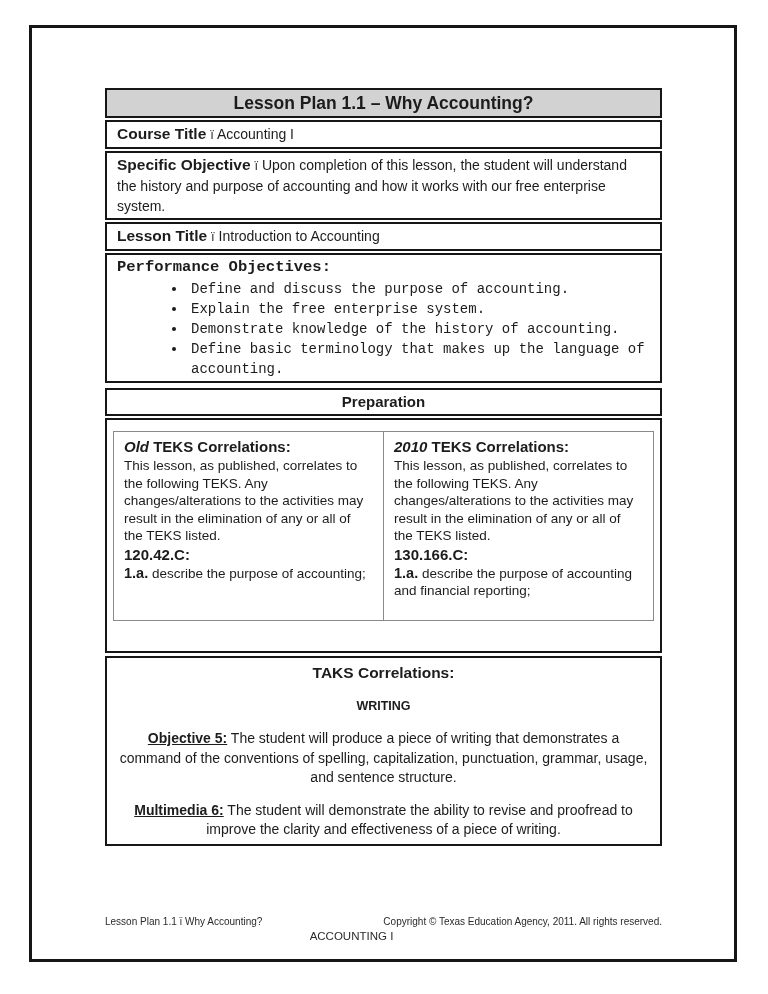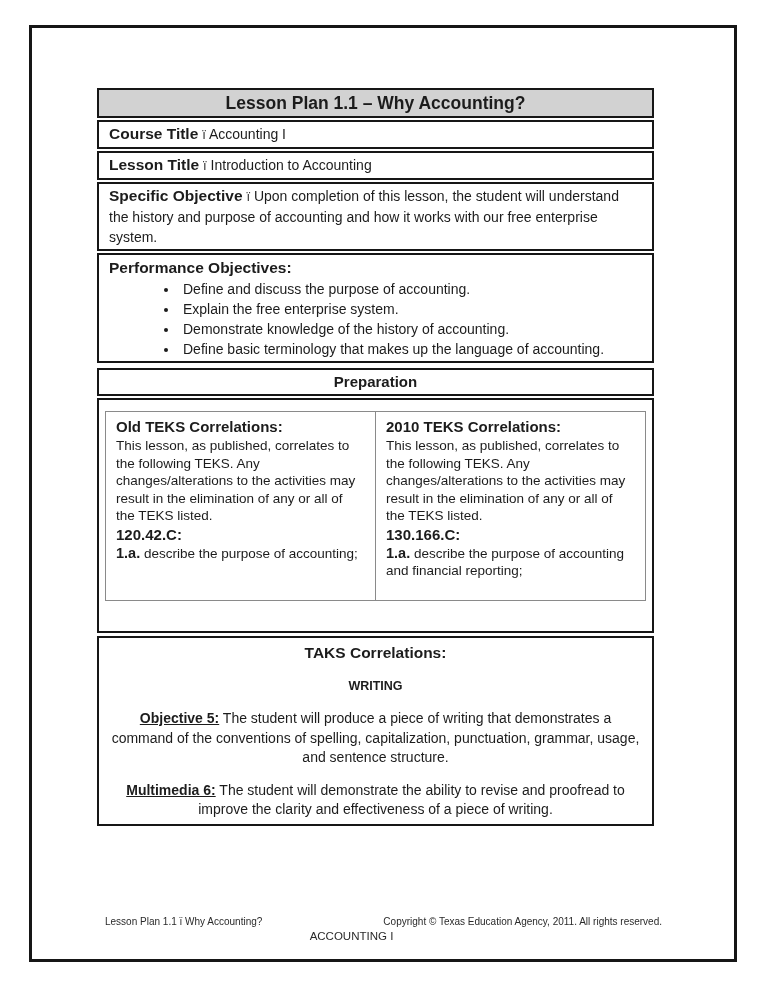--- a/index.html
+++ b/index.html
@@ -12,51 +12,51 @@
   html,body{background:#ffffff;}
   body{
     width:768px;height:994px;position:relative;overflow:hidden;
     font-family:"Liberation Sans","DejaVu Sans",sans-serif;
     color:var(--ink);
   }
   .page-border{
     position:absolute;left:29px;top:25px;width:708px;height:937px;
     border:3px solid var(--border);
   }
-  .doc{position:absolute;left:97px;top:88px;width:503px;}
+  .doc{position:absolute;left:105px;top:88px;width:503px;}
   .row{
     width:557px;border:2px solid var(--border);background:#fff;
     padding:2px 10px;font-size:14px;line-height:20px;
   }
   .gap2{margin-top:2px;} .gap3{margin-top:3px;} .gap5{margin-top:5px;}
   .banner{
     background:var(--banner-bg);text-align:center;
     font-weight:bold;font-size:17.5px;line-height:24px;padding:1px 4px;
   }
   .lbl{font-weight:bold;font-size:15.5px;}
   .sep{font-size:13px;color:#333;}
   .kv .val{font-size:14px;}
   .kv{min-height:23px;}
   .section-title{font-weight:bold;font-size:15.5px;line-height:21px;}
-  .perf{min-height:99px;}
+  .perf{min-height:99px;font-family:Liberation Mono, monospace;}
   .perf ul{margin:1px 0 0 0;padding-left:70px;}
   .perf li{font-size:14px;line-height:20px;padding-left:4px;}
   .prep-banner{
     text-align:center;font-weight:bold;font-size:15px;line-height:20px;min-height:24px;
   }
   .prep-content{min-height:235px;padding:11px 6px;}
   table.teks{
     width:541px;border-collapse:collapse;table-layout:fixed;
   }
   table.teks td{
     width:50%;border:1px solid var(--inner-border);
     vertical-align:top;padding:4px 14px 20px 10px;height:188px;
   }
   .teks-head{font-weight:bold;font-size:15px;line-height:21px;}
-  .teks-head .it{}
+  .teks-head .it{font-style:italic;}
   .teks-body{font-size:13.5px;line-height:17.5px;}
   .teks-code{font-weight:bold;font-size:15px;line-height:20px;}
   .teks-item{font-size:13.5px;line-height:17.5px;}
   .teks-item .num{font-weight:bold;font-size:14.5px;}
   .taks{min-height:164px;padding:4px 10px;text-align:center;}
   .taks .sub{font-weight:bold;font-size:12.5px;margin-top:13px;}
   .taks p{margin-top:13px;font-size:14px;line-height:19.5px;}
   .taks p b{font-size:14px;text-decoration:underline;}
   .materials{min-height:129px;}
   .materials ul{margin:1px 0 0 0;padding-left:47px;}
@@ -81,30 +81,30 @@
   <div class="row banner">
     <span>Lesson Plan 1.1 – Why Accounting?</span>
   </div>
 
   <div class="row kv gap2">
     <span class="lbl">Course Title</span>
     <span class="sep">ï</span>
     <span class="val">Accounting I</span>
   </div>
 
+  <div class="row gap2">
+    <span class="lbl">Specific Objective</span>
+    <span class="sep">ï</span>
+    <span class="val">Upon completion of this lesson, the student will understand the history and purpose of accounting and how it works with our free enterprise system.</span>
+  </div>
+
   <div class="row kv gap2">
     <span class="lbl">Lesson Title</span>
     <span class="sep">ï</span>
     <span class="val">Introduction to Accounting</span>
-  </div>
-
-  <div class="row gap2">
-    <span class="lbl">Specific Objective</span>
-    <span class="sep">ï</span>
-    <span class="val">Upon completion of this lesson, the student will understand the history and purpose of accounting and how it works with our free enterprise system.</span>
   </div>
 
   <div class="row perf gap2">
     <div class="section-title">Performance Objectives:</div>
     <ul>
       <li>Define and discuss the purpose of accounting.</li>
       <li>Explain the free enterprise system.</li>
       <li>Demonstrate knowledge of the history of accounting.</li>
       <li>Define basic terminology that makes up the language of accounting.</li>
     </ul>

